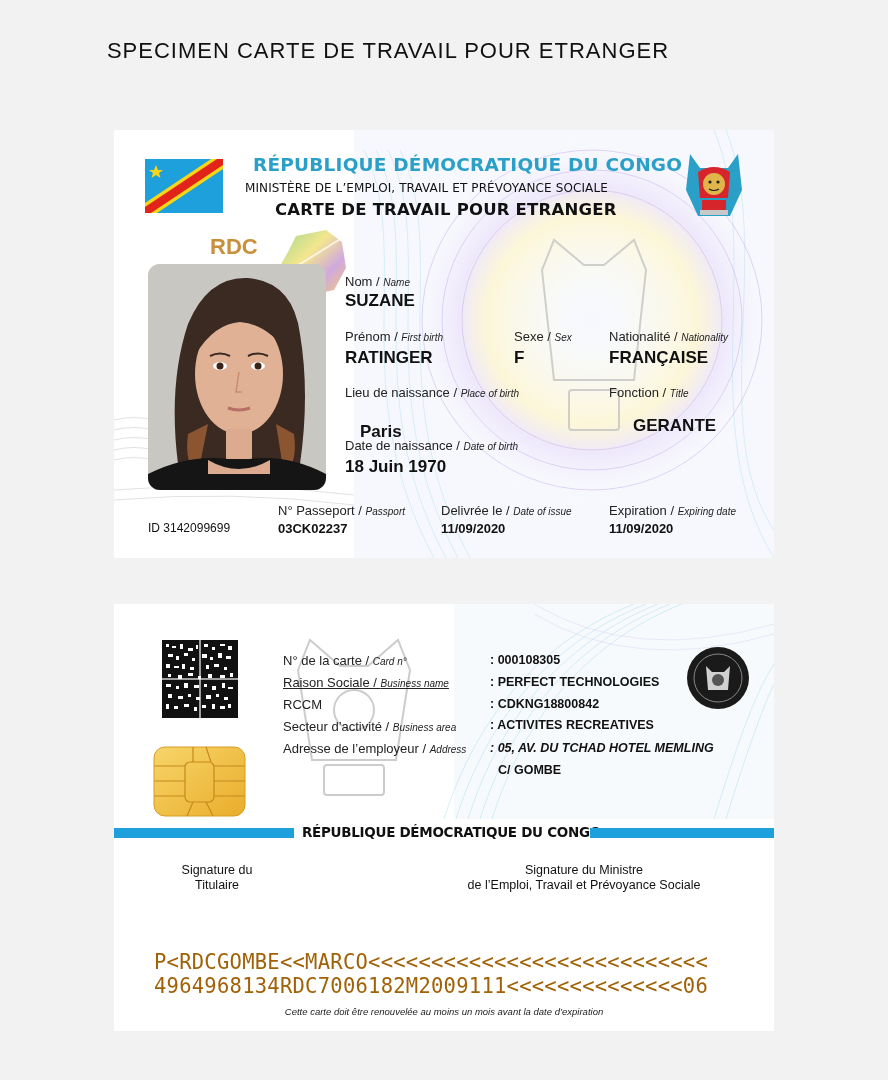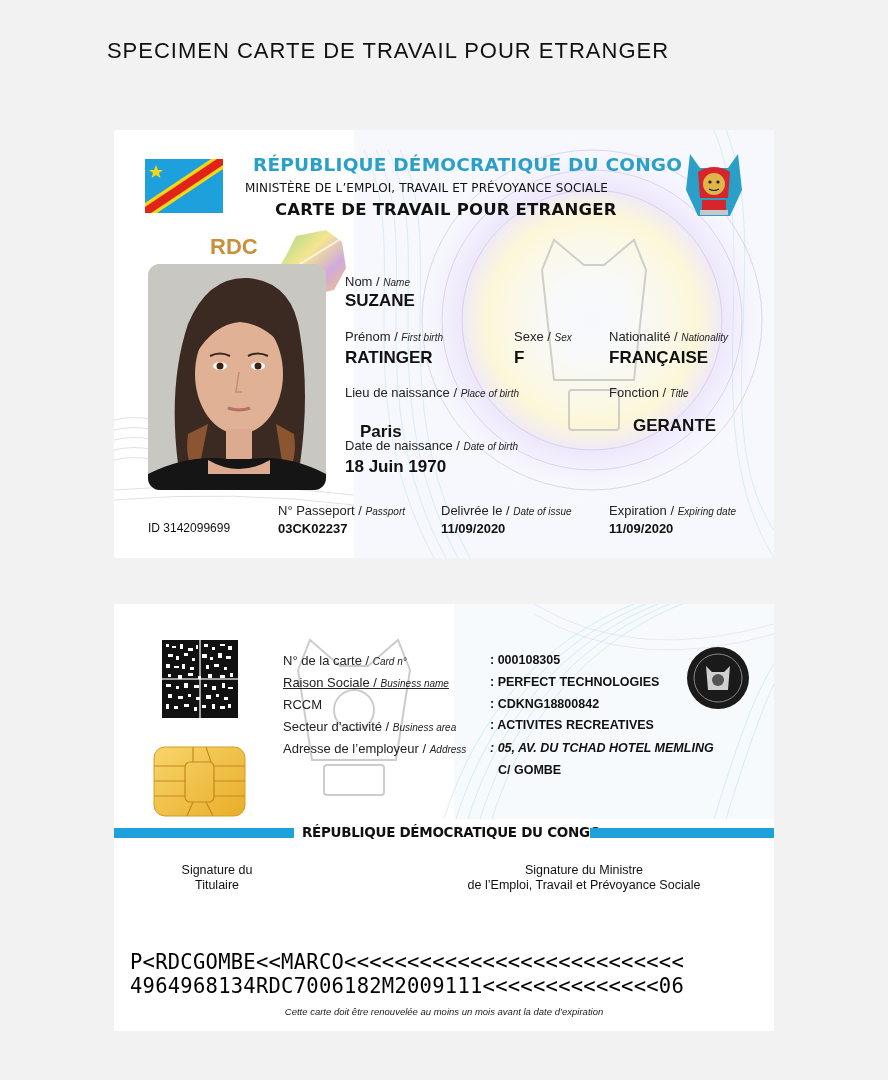--- a/index.html
+++ b/index.html
@@ -56,21 +56,21 @@
   .b-label .en { font-size: 10px; font-style: italic; }
   .b-value { font-size: 12.5px; font-weight: bold; color: #111; white-space: nowrap; }
 
   .band-left { left: 0; top: 224px; width: 180px; height: 10px; background: #1ea0dc; }
   .band-right { left: 476px; top: 224px; width: 184px; height: 10px; background: #1ea0dc; }
   .band-text { left: 188px; top: 220px; font-size: 13.5px; font-weight: bold; color: #111; font-family: "DejaVu Sans", sans-serif; letter-spacing: -0.3px; }
 
   .sig-left { left: 38px; top: 259px; width: 130px; text-align: center; font-size: 12.5px; color: #111; line-height: 15px; }
   .sig-right { left: 320px; top: 259px; width: 300px; text-align: center; font-size: 12.5px; color: #111; line-height: 15px; }
 
-  .mrz { left: 16px; font-family: "DejaVu Sans Mono", monospace; font-size: 20.5px; color: #000000; letter-spacing: 0.25px; white-space: pre; }
+  .mrz { left: 40px; font-family: "DejaVu Sans Mono", monospace; font-size: 20.5px; color: #a16207; letter-spacing: 0.25px; white-space: pre; }
   .mrz.l1 { top: 346px; }
   .mrz.l2 { top: 370px; }
   .footnote { left: 0; width: 660px; top: 402px; text-align: center; font-size: 9.5px; font-style: italic; color: #222; }
 </style>
 </head>
 <body>
 
 <div class="page-title">SPECIMEN CARTE DE TRAVAIL POUR ETRANGER</div>
 
 <div class="card front">

